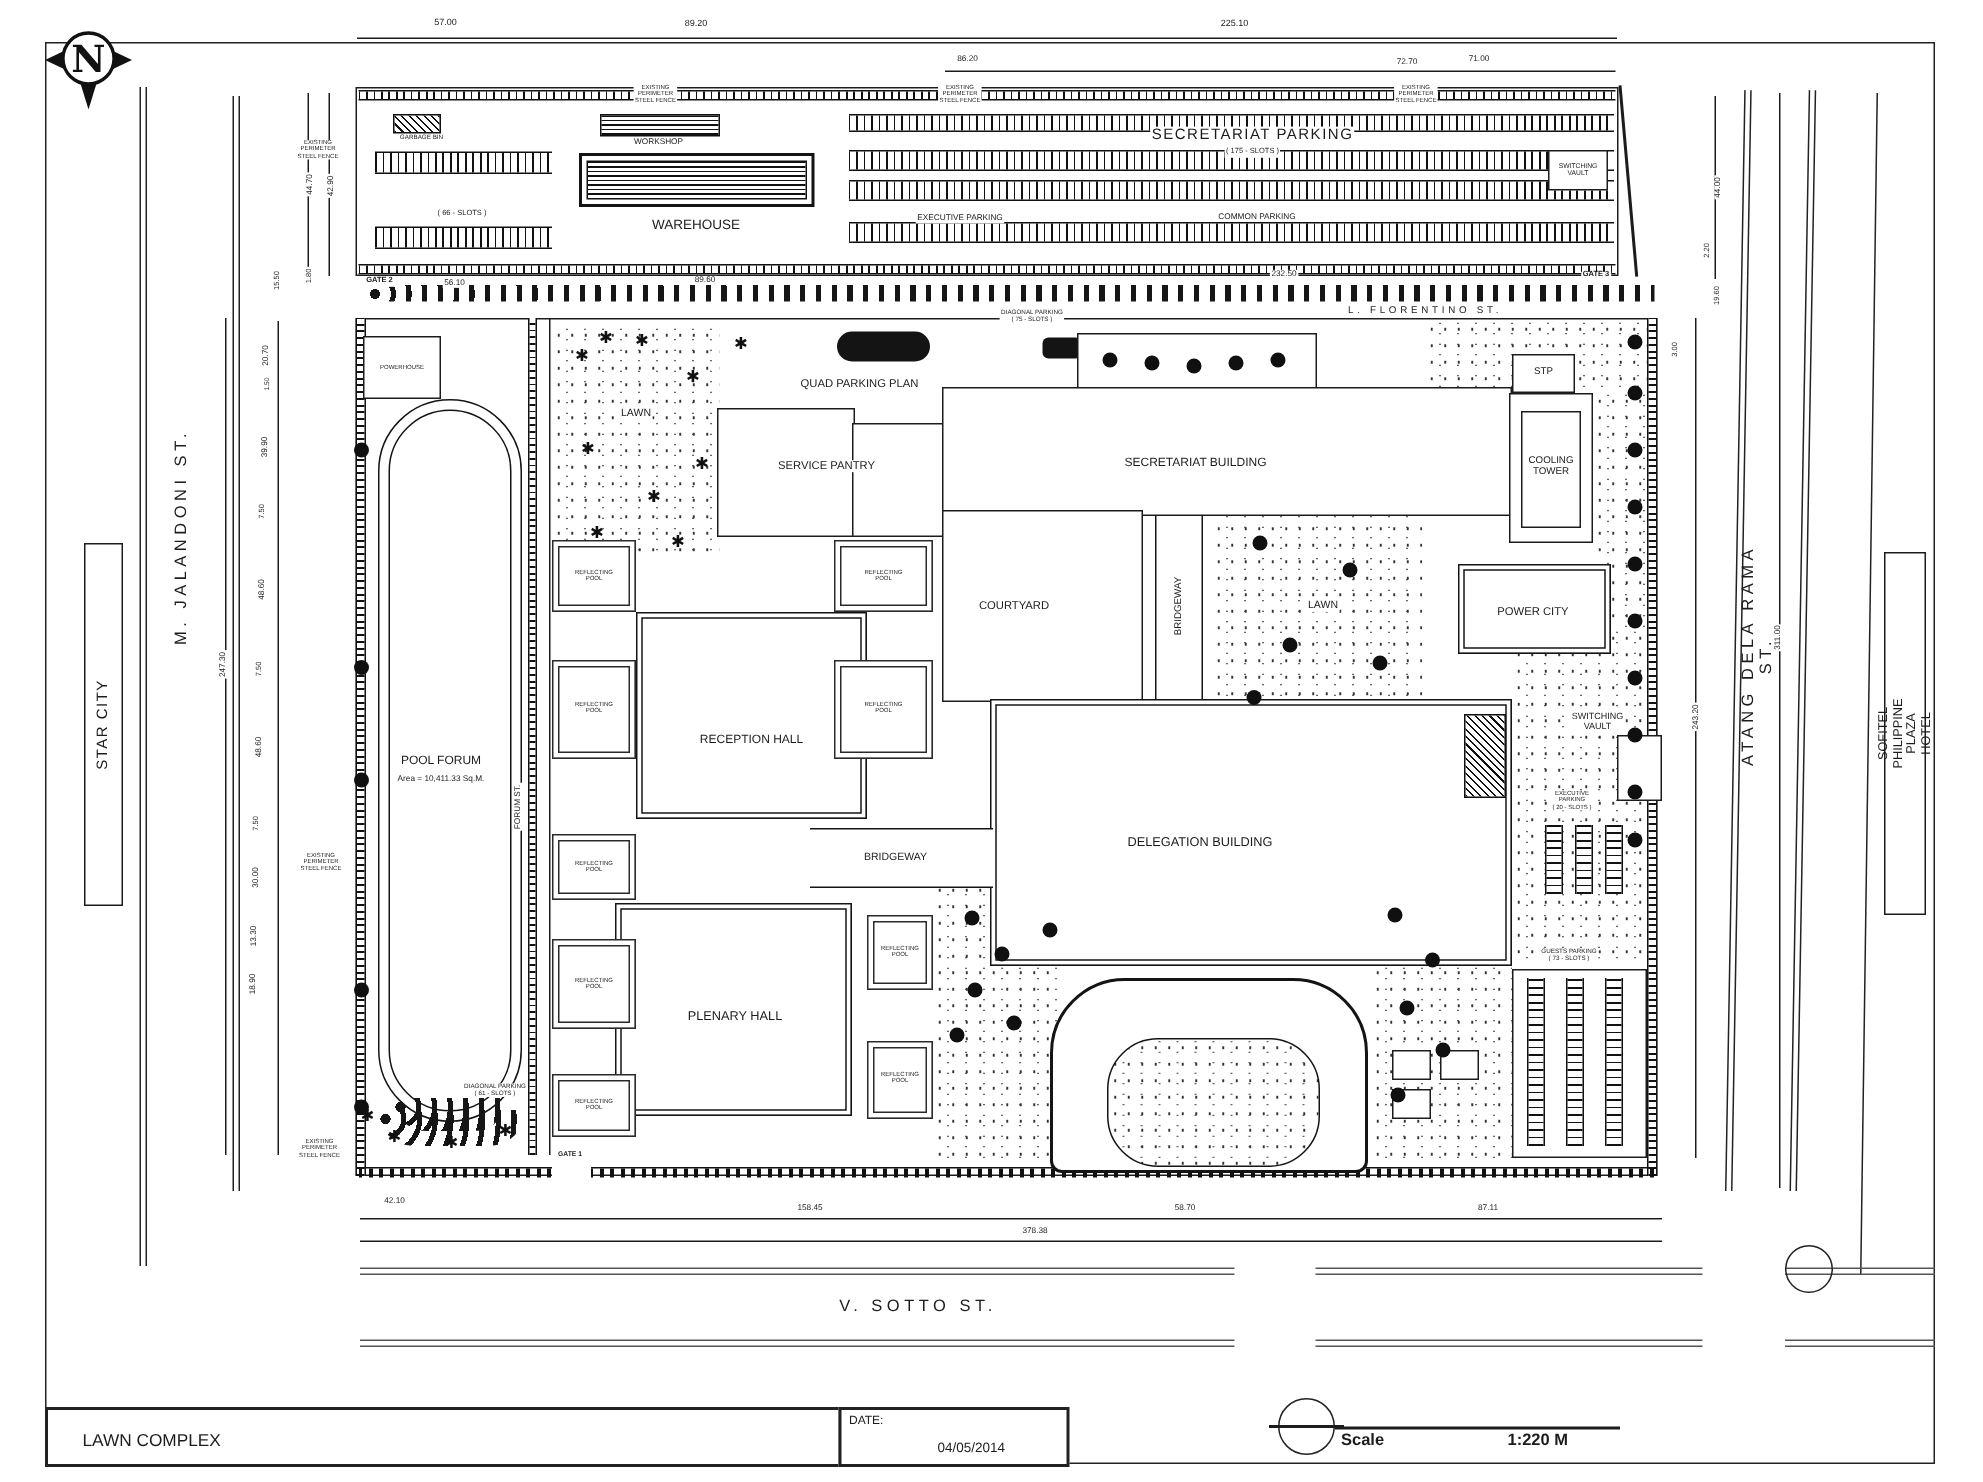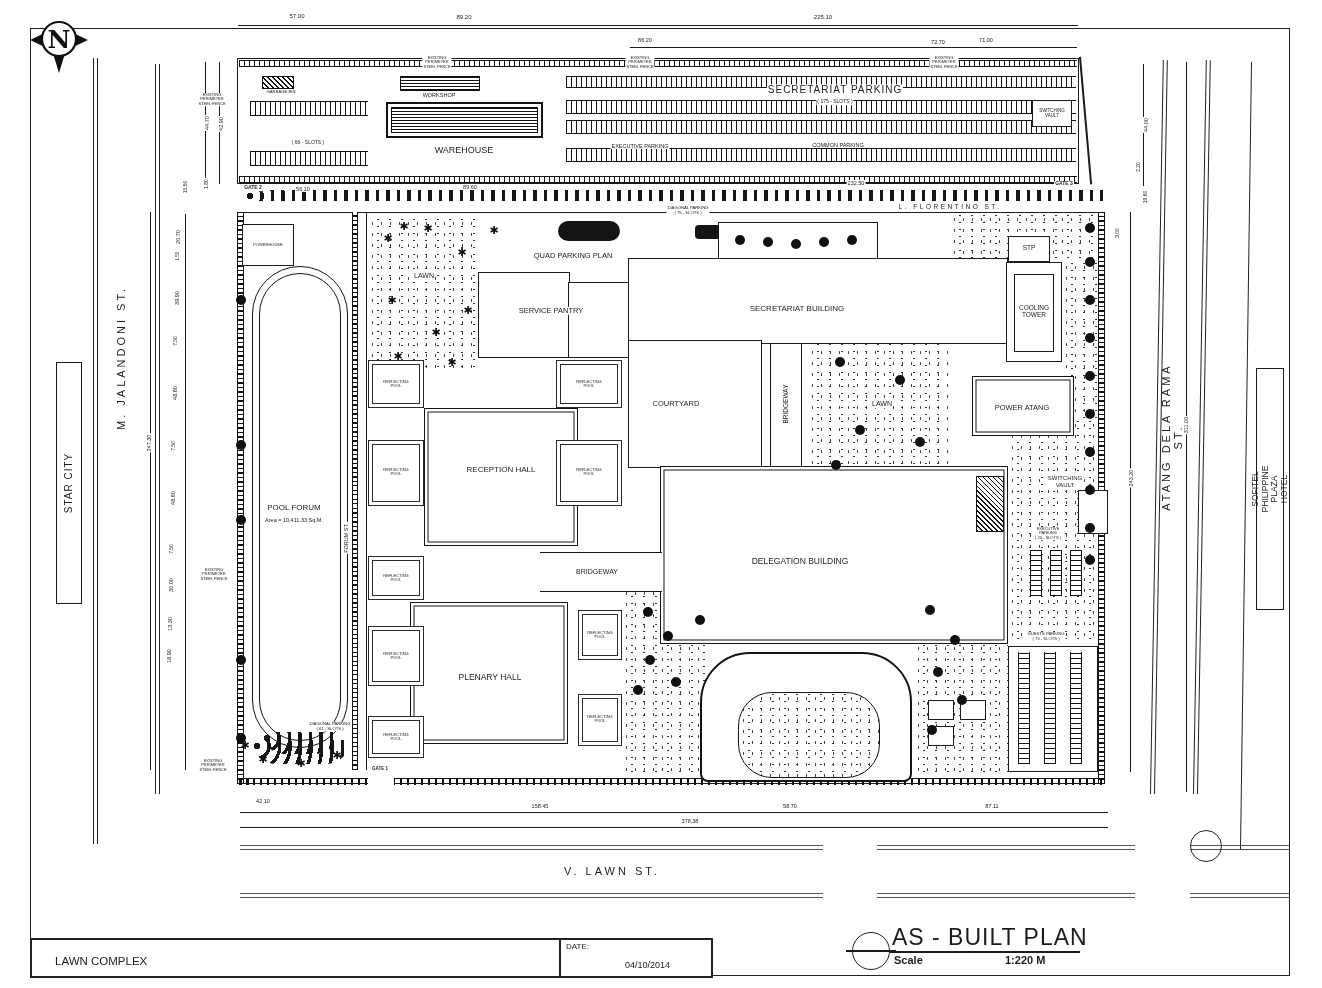--- a/index.html
+++ b/index.html
@@ -172,22 +172,21 @@
   <div class="b" style="left:1256px;top:368px;width:28px;height:242px"></div>
   <div class="abs" style="left:1190px;top:830px;width:32px;height:32px;border:1.5px solid #222;border-radius:50%"></div>
 
   <div class="abs" style="left:30px;top:938px;width:531px;height:40px;border:2px solid #222;background:#fff"></div>
   <div class="abs" style="left:559px;top:938px;width:154px;height:40px;border:2px solid #222;background:#fff"></div>
   <div class="abs" style="left:852px;top:932px;width:38px;height:38px;border:1.6px solid #222;border-radius:50%;background:#fff"></div>
   <div class="line" style="left:846px;top:950px;width:50px;height:2px"></div>
   <div class="line" style="left:890px;top:951px;width:190px;height:2px"></div>
   <span class="tbt" style="left:55px;top:955px;font-size:11.5px">LAWN COMPLEX</span>
   <span class="tbt" style="left:566px;top:942px;font-size:8px">DATE:</span>
-  <span class="tbt" style="left:625px;top:960px;font-size:9px">04/10/2014</span>
-  <span class="tbt" style="left:892px;top:924px;font-size:23px;letter-spacing:1px">AS - BUILT  PLAN</span>
+  <span class="tbt" style="left:625px;top:960px;font-size:9px">04/05/2014</span>
   <span class="tbt" style="left:894px;top:954px;font-size:11px;font-weight:bold">Scale</span>
   <span class="tbt" style="left:1005px;top:954px;font-size:11px;font-weight:bold">1:220 M</span>
 
 <span class="lbl" style="left: 297px; top: 16px; font-size: 6px; transform: translate(-50%, -50%);">57.00</span>
     <span class="lbl" style="left: 464px; top: 17px; font-size: 6px; transform: translate(-50%, -50%);">89.20</span>
     <span class="lbl" style="left: 823px; top: 17px; font-size: 6px; transform: translate(-50%, -50%);">225.10</span>
     <span class="lbl" style="left: 645px; top: 40px; font-size: 5.5px; transform: translate(-50%, -50%);">86.20</span>
     <span class="lbl" style="left: 938px; top: 42px; font-size: 5.5px; transform: translate(-50%, -50%);">72.70</span>
     <span class="lbl" style="left: 986px; top: 40px; font-size: 5.5px; transform: translate(-50%, -50%);">71.00</span>
     <span class="lbl" style="left: 281px; top: 92px; font-size: 4.2px; background: rgb(255, 255, 255); padding: 0px 1px; transform: translate(-50%, -50%);">GARBAGE BIN</span>
@@ -248,22 +247,22 @@
     <span class="lbl" style="left: 424px; top: 276px; font-size: 7px; background: rgb(255, 255, 255); padding: 0px 1px; transform: translate(-50%, -50%);">LAWN</span>
     <span class="lbl" style="left: 573px; top: 256px; font-size: 7.5px; background: rgb(255, 255, 255); padding: 0px 1px; transform: translate(-50%, -50%);">QUAD PARKING PLAN</span>
     <span class="lbl" style="left: 551px; top: 311px; font-size: 7.5px; background: rgb(255, 255, 255); padding: 0px 1px; transform: translate(-50%, -50%);">SERVICE  PANTRY</span>
     <span class="lbl" style="left: 797px; top: 309px; font-size: 8px; background: rgb(255, 255, 255); padding: 0px 1px; transform: translate(-50%, -50%);">SECRETARIAT   BUILDING</span>
     <span class="lbl" style="left: 1029px; top: 248px; font-size: 6.5px; transform: translate(-50%, -50%);">STP</span>
     <span class="lbl" style="left: 1034px; top: 311px; font-size: 6.5px; background: rgb(255, 255, 255); padding: 0px 1px; transform: translate(-50%, -50%);">COOLING
 TOWER</span>
     <span class="lbl" style="left: 676px; top: 404px; font-size: 7.5px; transform: translate(-50%, -50%);">COURTYARD</span>
     <span class="lbl" style="left: 786px; top: 404px; font-size: 6.5px; background: rgb(255, 255, 255); padding: 0px 1px; transform: translate(-50%, -50%) rotate(-90deg);">BRIDGEWAY</span>
     <span class="lbl" style="left: 882px; top: 404px; font-size: 7px; background: rgb(255, 255, 255); padding: 0px 1px; transform: translate(-50%, -50%);">LAWN</span>
-    <span class="lbl" style="left: 1022px; top: 408px; font-size: 7.5px; transform: translate(-50%, -50%);">POWER ATANG</span>
-    <span class="lbl" style="left: 501px; top: 470px; font-size: 8px; transform: translate(-50%, -50%);">RECEPTION HALL</span>
+    <span class="lbl" style="left: 1022px; top: 408px; font-size: 7.5px; transform: translate(-50%, -50%);">POWER CITY</span>
+    <span class="lbl" style="left: 501px; top: 494px; font-size: 8px; transform: translate(-50%, -50%);">RECEPTION HALL</span>
     <span class="lbl" style="left: 294px; top: 508px; font-size: 8px; background: rgb(255, 255, 255); padding: 0px 1px; transform: translate(-50%, -50%);">POOL FORUM</span>
     <span class="lbl" style="left: 294px; top: 520px; font-size: 5.5px; background: rgb(255, 255, 255); padding: 0px 1px; transform: translate(-50%, -50%);">Area = 10,411.33 Sq.M.</span>
     <span class="lbl" style="left: 346px; top: 538px; font-size: 5.5px; background: rgb(255, 255, 255); padding: 0px 1px; transform: translate(-50%, -50%) rotate(-90deg);">FORUM   ST.</span>
     <span class="lbl" style="left: 1065px; top: 482px; font-size: 6px; background: rgb(255, 255, 255); padding: 0px 1px; transform: translate(-50%, -50%);">SWITCHING
 VAULT</span>
     <span class="lbl" style="left: 1048px; top: 534px; font-size: 4px; background: rgb(255, 255, 255); padding: 0px 1px; transform: translate(-50%, -50%);">EXECUTIVE
 PARKING
 ( 20 - SLOTS )</span>
     <span class="lbl" style="left: 800px; top: 562px; font-size: 8.5px; transform: translate(-50%, -50%);">DELEGATION   BUILDING</span>
     <span class="lbl" style="left: 597px; top: 572px; font-size: 7px; background: rgb(255, 255, 255); padding: 0px 1px; transform: translate(-50%, -50%);">BRIDGEWAY</span>
@@ -297,21 +296,21 @@
     <span class="lbl" style="left: 1139px; top: 167px; font-size: 5px; background: rgb(255, 255, 255); padding: 0px 1px; transform: translate(-50%, -50%) rotate(-90deg);">2.20</span>
     <span class="lbl" style="left: 1146px; top: 197px; font-size: 5px; background: rgb(255, 255, 255); padding: 0px 1px; transform: translate(-50%, -50%) rotate(-90deg);">19.60</span>
     <span class="lbl" style="left: 1118px; top: 233px; font-size: 5px; background: rgb(255, 255, 255); padding: 0px 1px; transform: translate(-50%, -50%) rotate(-90deg);">3.00</span>
     <span class="lbl" style="left: 1131px; top: 478px; font-size: 5.5px; background: rgb(255, 255, 255); padding: 0px 1px; transform: translate(-50%, -50%) rotate(-90deg);">243.20</span>
     <span class="lbl" style="left: 1186px; top: 425px; font-size: 5.5px; background: rgb(255, 255, 255); padding: 0px 1px; transform: translate(-50%, -50%) rotate(-90deg);">311.00</span>
     <span class="lbl" style="left: 263px; top: 801px; font-size: 5.5px; background: rgb(255, 255, 255); padding: 0px 1px; transform: translate(-50%, -50%);">42.10</span>
     <span class="lbl" style="left: 540px; top: 806px; font-size: 5.5px; background: rgb(255, 255, 255); padding: 0px 1px; transform: translate(-50%, -50%);">158.45</span>
     <span class="lbl" style="left: 790px; top: 806px; font-size: 5.5px; background: rgb(255, 255, 255); padding: 0px 1px; transform: translate(-50%, -50%);">58.70</span>
     <span class="lbl" style="left: 992px; top: 806px; font-size: 5.5px; background: rgb(255, 255, 255); padding: 0px 1px; transform: translate(-50%, -50%);">87.11</span>
     <span class="lbl" style="left: 690px; top: 821px; font-size: 5.5px; background: rgb(255, 255, 255); padding: 0px 1px; transform: translate(-50%, -50%);">378.38</span>
-    <span class="lbl" style="left: 612px; top: 871px; font-size: 11px; letter-spacing: 3px; transform: translate(-50%, -50%);">V.  LAWN  ST.</span>
+    <span class="lbl" style="left: 612px; top: 871px; font-size: 11px; letter-spacing: 3px; transform: translate(-50%, -50%);">V.  SOTTO  ST.</span>
     <div class="tree" style="left: 236px; top: 295px; width: 10px; height: 10px;"></div>
     <div class="tree" style="left: 236px; top: 440px; width: 10px; height: 10px;"></div>
     <div class="tree" style="left: 236px; top: 515px; width: 10px; height: 10px;"></div>
     <div class="tree" style="left: 236px; top: 655px; width: 10px; height: 10px;"></div>
     <div class="tree" style="left: 236px; top: 733px; width: 10px; height: 10px;"></div>
     <div class="tree" style="left: 1085px; top: 223px; width: 10px; height: 10px;"></div>
     <div class="tree" style="left: 1085px; top: 257px; width: 10px; height: 10px;"></div>
     <div class="tree" style="left: 1085px; top: 295px; width: 10px; height: 10px;"></div>
     <div class="tree" style="left: 1085px; top: 333px; width: 10px; height: 10px;"></div>
     <div class="tree" style="left: 1085px; top: 371px; width: 10px; height: 10px;"></div>

